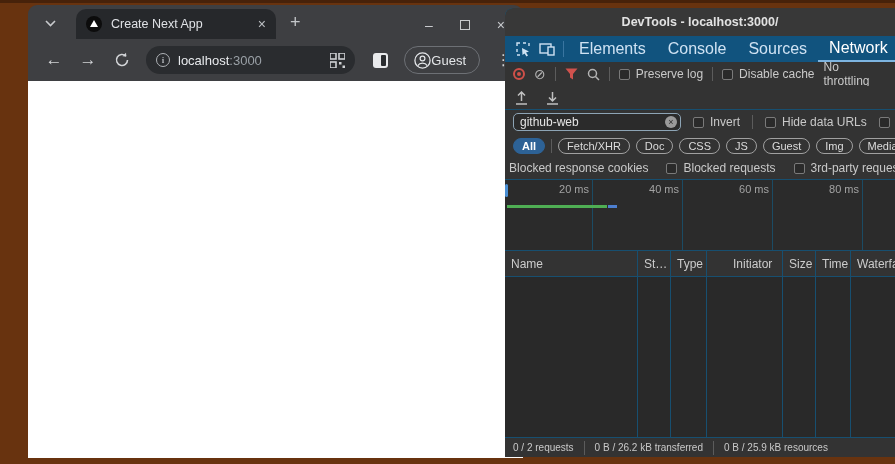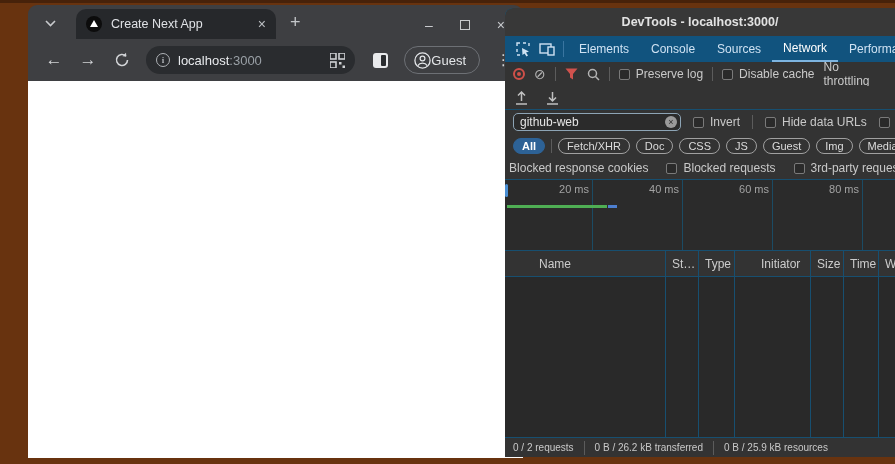--- a/index.html
+++ b/index.html
@@ -48,21 +48,21 @@
   .page { position:absolute; left:0; right:0; top:76px; bottom:0; background:#ffffff; }
 
   
   .devtools { left:505px; top:8px; width:390px; height:449px; background:#0369a1;
     border-radius:8px 0 0 0; display:flex; flex-direction:column; }
   .dt-title { height:28px; background:#383838; display:flex; align-items:center; justify-content:center;
     color:#e2e2e2; font-size:12.5px; font-weight:bold; flex:0 0 auto; }
   .dt-tabs { height:26px; background:#11537e; display:flex; align-items:stretch; padding-left:6px; flex:0 0 auto; }
   .dt-tool-ic { width:24px; display:flex; align-items:center; justify-content:center; cursor:pointer; flex:0 0 auto; }
   .dt-sep-v { width:1px; background:#3a75a0; margin:5px 4px; flex:0 0 auto; }
-  .dt-tab { padding:12px 11px; display:flex; align-items:center; color:#cfe2f3; font-size:12px;
+  .dt-tab { padding:12px 11px; display:flex; align-items:center; color:#cfe2f3; font-size:16px;
     cursor:pointer; white-space:nowrap; }
   .dt-tab.active { color:#ffffff; border-bottom:2px solid #7db4e0; }
   .dt-row { display:flex; align-items:center; background:#333333; color:#c9c9c9; font-size:12px; flex:0 0 auto; }
   .dt-toolbar { height:24px; padding:0 8px; gap:9px; }
   .sep { width:1px; height:14px; background:#5c5c5c; flex:0 0 auto; }
   .rec { width:12px; height:12px; border:2px solid #cf5049; border-radius:50%; position:relative; cursor:pointer; flex:0 0 auto; }
   .rec::after { content:""; position:absolute; left:50%; top:50%; width:4px; height:4px; margin:-2px 0 0 -2px;
     background:#cf5049; border-radius:50%; }
   .clear-ic { color:#b4b4b4; font-size:14px; line-height:14px; cursor:pointer; font-family:"DejaVu Sans",sans-serif; }
   .cb { width:11px; height:11px; background:#2a2a2a; border:1px solid #7a7a7a; border-radius:2px;
@@ -82,21 +82,21 @@
   .dt-blocked { height:23px; padding:0 20px; gap:18px; border-bottom:1px solid #174f70;justify-content:center; }
   .timeline { position:relative; height:71px; background:#2b2b2b; border-bottom:1px solid #174f70; flex:0 0 auto; cursor:pointer; }
   .gridline { position:absolute; top:0; bottom:0; width:1px; background:#1b4b64; }
   .tick { position:absolute; top:3px; width:40px; text-align:right; font-size:11px; color:#a3a3a3; }
   .tl-green { position:absolute; left:2px; top:25px; width:100px; height:3px; background:#4fae54; }
   .tl-blue { position:absolute; left:103px; top:25px; width:9px; height:3px; background:#4d7fd0; }
   .tl-handle { position:absolute; left:0; top:4px; width:3px; height:13px; background:#4a8fd4; border-radius:2px; }
   .grid-h { height:26px; background:#333333; display:flex; flex:0 0 auto; border-bottom:1px solid #174f70; }
   .col { border-right:1px solid #174f70; display:flex; align-items:center; padding-left:6px;
     color:#cccccc; font-size:12px; white-space:nowrap; overflow:hidden; }
-  .c0{width:133px;margin-left:28px;} .c1{width:33px;} .c2{width:36px;} .c3{width:56px;margin-left:20px;} .c4{width:33px;} .c5{width:35px;}
+  .c0{width:133px;} .c1{width:33px;} .c2{width:36px;} .c3{width:56px;margin-left:20px;} .c4{width:33px;} .c5{width:35px;}
   .c6{flex:1; border-right:none;}
   .grid-body { flex:1; background:#292929; display:flex; }
   .grid-body .col { padding:0; }
   .statusbar { height:20px; background:#333333; border-top:1px solid #174f70; display:flex; align-items:center;
     padding:0 8px; gap:10px; color:#c9c9c9; font-size:10px; flex:0 0 auto; white-space:nowrap; }
   svg { display:block; }
 </style>
 </head>
 <body>
 

